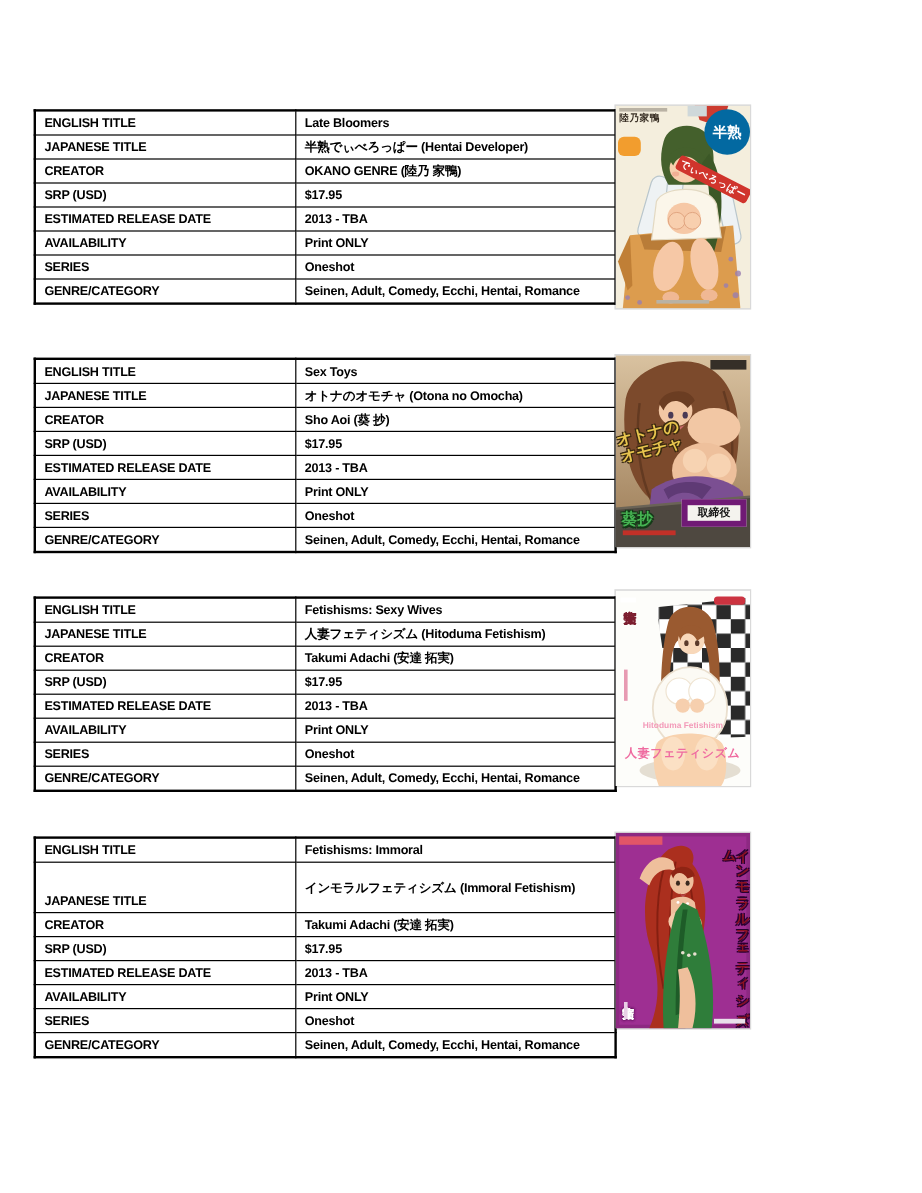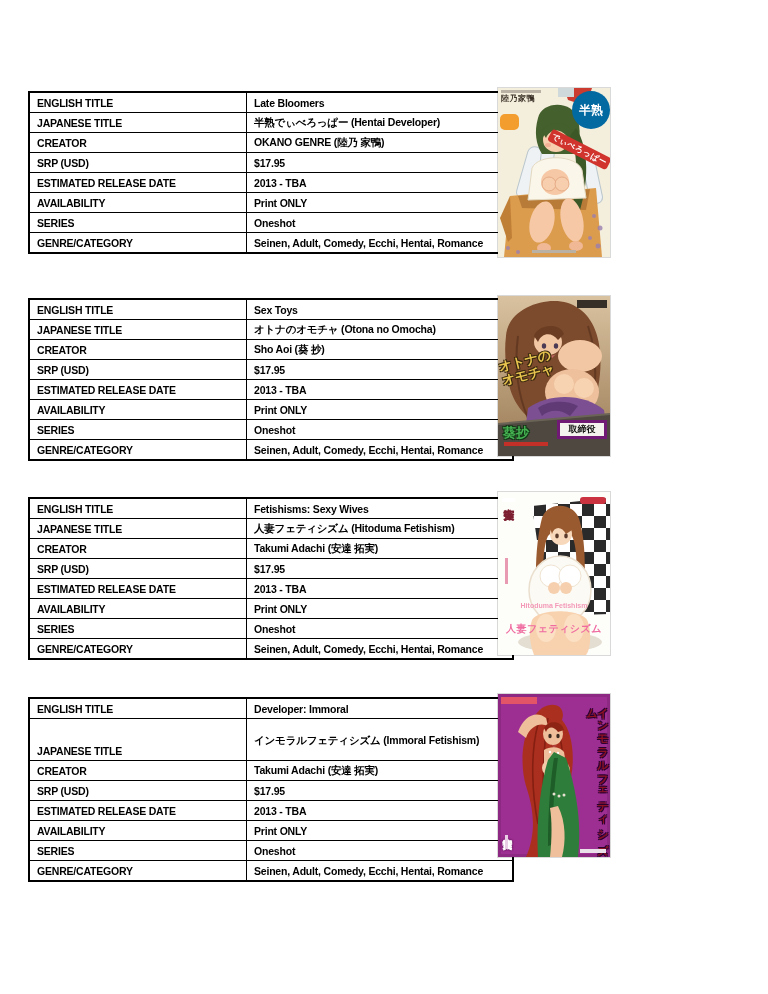--- a/index.html
+++ b/index.html
@@ -11,21 +11,21 @@
              table-layout:fixed;border:2px solid #000;}
   table.info td{border:1px solid #000;height:19px;padding:0 4px 0 7px;
                 font-size:10.5px;font-weight:bold;letter-spacing:-0.2px;
                 overflow:hidden;white-space:nowrap;vertical-align:middle;}
   td.lbl{width:205px;}
   td.val{width:254px;}
   tr.tall td{height:38px;}
   tr.tall td.lbl{vertical-align:bottom;padding-bottom:3px;}
   tr.tall td.val{white-space:normal;line-height:14px;}
   
-  .cover{position:absolute;left:498px;width:112px;overflow:hidden;background:#ddd;
+  .cover{position:absolute;left:513px;width:112px;overflow:hidden;background:#ddd;
          box-shadow:0 0 0 1px rgba(0,0,0,.15);}
   .cover svg{position:absolute;left:0;top:0;}
   .ov{position:absolute;line-height:1;}
   .vtext{writing-mode:vertical-rl;text-orientation:upright;}
   
   .c1-authortiny{top:2px;left:3px;width:40px;height:3px;background:#b9b2a4;}
   .c1-author{top:7px;left:3px;font-size:8px;font-weight:bold;color:#3a3026;letter-spacing:0.5px;}
   .c1-orange{top:26px;left:2px;width:19px;height:16px;background:#f29d2e;border-radius:5px;}
   .c1-circle{top:3px;left:74px;width:38px;height:38px;border-radius:50%;background:#0369a1;
              display:flex;align-items:center;justify-content:center;
@@ -36,21 +36,21 @@
              font-size:8px;font-weight:bold;color:#fff;letter-spacing:0.5px;}
   .c1-bottomtiny{bottom:4px;left:34px;width:44px;height:3px;background:#b9b2a4;}
   
   .c2-toplabel{top:4px;right:3px;width:30px;height:8px;background:#352f28;}
   .c2-title{top:58px;left:2px;transform:rotate(-14deg);font-size:13px;font-weight:bold;
             color:#e8c54e;letter-spacing:0px;line-height:14px;
             text-shadow:-1px -1px 0 #3a2a10,1px -1px 0 #3a2a10,-1px 1px 0 #3a2a10,1px 1px 0 #3a2a10;}
   .c2-author{bottom:16px;left:5px;font-size:13px;font-weight:bold;color:#45b352;
              text-shadow:-1px -1px 0 #123a16,1px -1px 0 #123a16,-1px 1px 0 #123a16,1px 1px 0 #123a16;font-family:Liberation Mono, monospace;}
   .c2-redline{bottom:10px;left:6px;width:44px;height:4px;background:#c23028;}
-  .c2-stamp{bottom:17px;right:3px;width:44px;height:13px;background:#f4f3ee;border:3px solid #701a75;
+  .c2-stamp{bottom:17px;right:3px;width:44px;height:13px;background:#f4f3ee;border:5px solid #701a75;
             display:flex;align-items:center;justify-content:center;
             font-size:9px;font-weight:bold;color:#111;}
   
   .c3-side{top:6px;left:4px;font-size:11px;font-weight:bold;color:#7c1f30;
            background:rgba(255,255,255,.85);padding:2px 1px;}
   .c3-sidetiny{top:66px;left:7px;width:3px;height:26px;background:#e79ab2;}
   .c3-pill{top:5px;right:4px;width:26px;height:7px;background:#cc3340;border-radius:3px;}
   .c3-title{top:96px;left:0;width:112px;text-align:center;font-size:10px;font-weight:bold;
             color:#ef6ba0;letter-spacing:0.5px;margin-top:36px;}
   .c3-sub{top:110px;left:0;width:112px;text-align:center;font-size:7px;font-weight:bold;color:#f39ab9;}
@@ -301,21 +301,21 @@
       <div class="ov c3-title">人妻フェティシズム</div>
       <div class="ov c3-sub">Hitoduma Fetishism</div>
     </div>
   </div>
 
   <div class="entry" style="top:697px;">
     <table class="info">
       <tbody>
           <tr>
             <td class="lbl">ENGLISH TITLE</td>
-            <td class="val">Developer: Immoral</td>
+            <td class="val">Fetishisms: Immoral</td>
           </tr>
       <tr class="tall">
             <td class="lbl">JAPANESE TITLE</td>
             <td class="val">インモラルフェティシズム (Immoral Fetishism)</td>
           </tr>
       <tr>
             <td class="lbl">CREATOR</td>
             <td class="val">Takumi Adachi (安達 拓実)</td>
           </tr>
       <tr>

